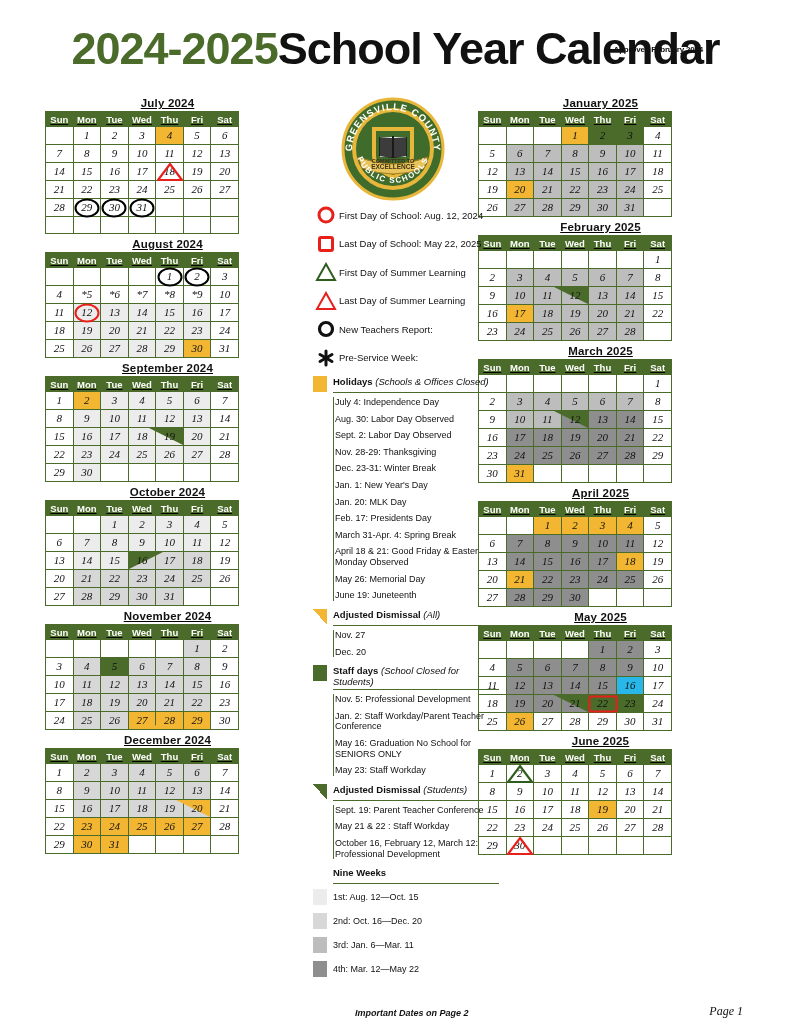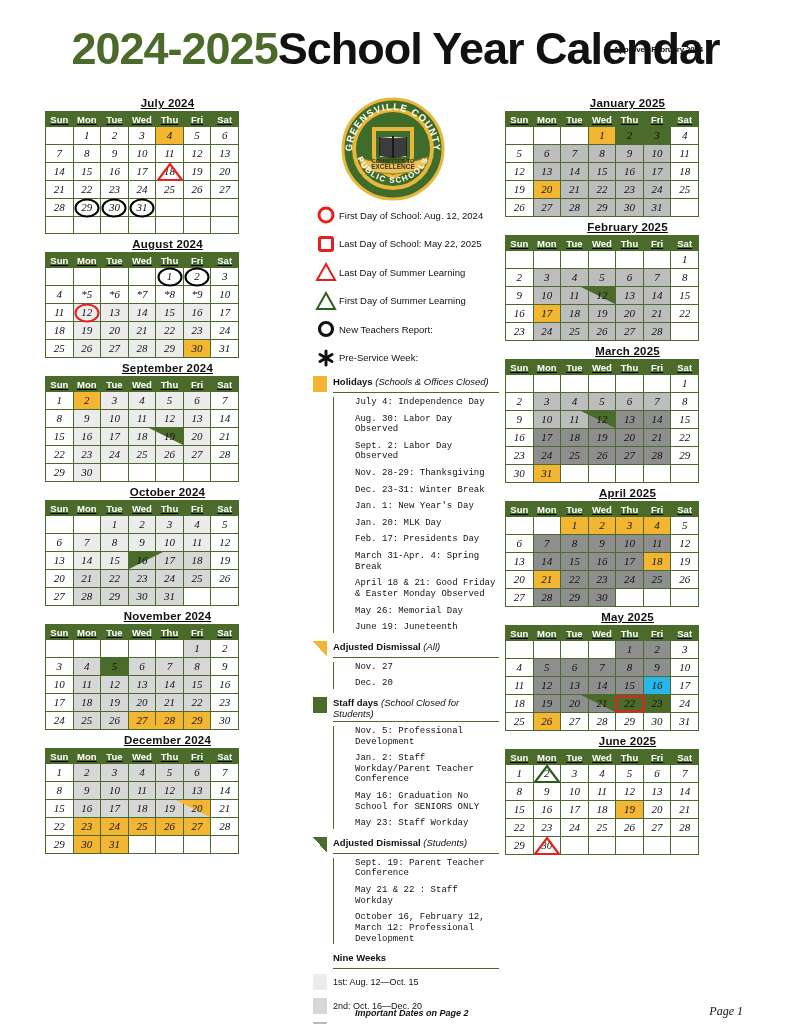--- a/index.html
+++ b/index.html
@@ -22,21 +22,21 @@
     font-size: 8px; font-weight: bold; color: #111;
     letter-spacing: -0.2px;
   }
 
   
   .seal { position: absolute; left: 332px; top: 97px; width: 122px; height: 104px; }
   .seal svg { display: block; }
 
   
   .col-left   { position: absolute; left: 45px;  top: 95px; width: 245px; }
-  .col-right  { position: absolute; left: 505px; top: 95px; width: 245px; }
+  .col-right  { position: absolute; left: 478px; top: 95px; width: 245px; }
   .col-middle { position: absolute; left: 313px; top: 205px; width: 186px; }
 
   
   .month { margin-bottom: 2px; text-decoration: underline; }
   .month-name {
     text-align: center; font-size: 11.5px; font-weight: bold; color: #111;
     padding: 2px 0 2px 0; letter-spacing: 0.2px;
   }
   table.cal { border-collapse: collapse; width: 194px; table-layout: fixed; }
   table.cal th {
@@ -104,21 +104,21 @@
   .swatch { width: 14px; height: 16px; flex: 0 0 14px; margin-right: 6px; }
   .swatch.orange { background: #f2b632; }
   .swatch.green  { background: #4a6b2a; }
   .swatch.tri-or { background: linear-gradient(to bottom left, #f2b632 50%, transparent 50%); }
   .swatch.tri-gr { background: linear-gradient(to bottom left, #4a6b2a 50%, transparent 50%); }
   .swatch.none   { background: transparent; }
   .block-title { font-size: 9.5px; color: #111; padding-bottom: 2px; }
   .block-title b { font-weight: bold; }
   .block-title i { font-style: italic; }
   .rule { border-bottom: 1px solid #4a6b2a; margin: 0 0 4px 20px; }
-  .block-items { margin-left: 20px; border-left: 1px solid #4a6b2a; padding-left: 21px; font-family: Liberation Mono, monospace; }
+  .block-items { margin-left: 20px; border-left: 1px solid #4a6b2a; padding-left: 1px; }
   .block-item { font-size: 9px; color: #111; line-height: 1.18; margin-bottom: 6px; }
 
   .nw-row { display: flex; align-items: center; margin-bottom: 8px; }
   .nw-swatch { width: 14px; height: 16px; flex: 0 0 14px; margin-right: 6px; }
   .nw-text { font-size: 9px; color: #111; }
   .nw-line { border-bottom: 1px solid #4a6b2a; margin: 0 0 5px 20px; }
 
   
   .footer-left {
     position: absolute; left: 355px; bottom: 6px;
@@ -970,32 +970,32 @@
           <span class="legend-icon">
             <svg width="20" height="20" viewBox="0 0 20 20">
               <rect x="3.5" y="3.5" width="13" height="13" rx="1.5" fill="none" stroke="#e8201b" stroke-width="3"></rect>
             </svg>
           </span>
           <span class="legend-text">Last Day of School:  May 22, 2025</span>
         </div>
         <div class="legend-row">
           <span class="legend-icon">
             <svg width="22" height="20" viewBox="0 0 22 20">
+              <polygon points="11,2 20,18 2,18" fill="none" stroke="#2f5d1e" stroke-width="2"></polygon>
+            </svg>
+          </span>
+          <span class="legend-text">First Day of Summer Learning</span>
+        </div>
+        <div class="legend-row">
+          <span class="legend-icon">
+            <svg width="22" height="20" viewBox="0 0 22 20">
               <polygon points="11,2 20,18 2,18" fill="none" stroke="#e8201b" stroke-width="2"></polygon>
             </svg>
           </span>
           <span class="legend-text">Last Day of Summer Learning</span>
-        </div>
-        <div class="legend-row">
-          <span class="legend-icon">
-            <svg width="22" height="20" viewBox="0 0 22 20">
-              <polygon points="11,2 20,18 2,18" fill="none" stroke="#2f5d1e" stroke-width="2"></polygon>
-            </svg>
-          </span>
-          <span class="legend-text">First Day of Summer Learning</span>
         </div>
         <div class="legend-row">
           <span class="legend-icon">
             <svg width="20" height="20" viewBox="0 0 20 20">
               <circle cx="10" cy="10" r="6.5" fill="none" stroke="#111" stroke-width="3.2"></circle>
             </svg>
           </span>
           <span class="legend-text">New Teachers Report:</span>
         </div>
         <div class="legend-row">

